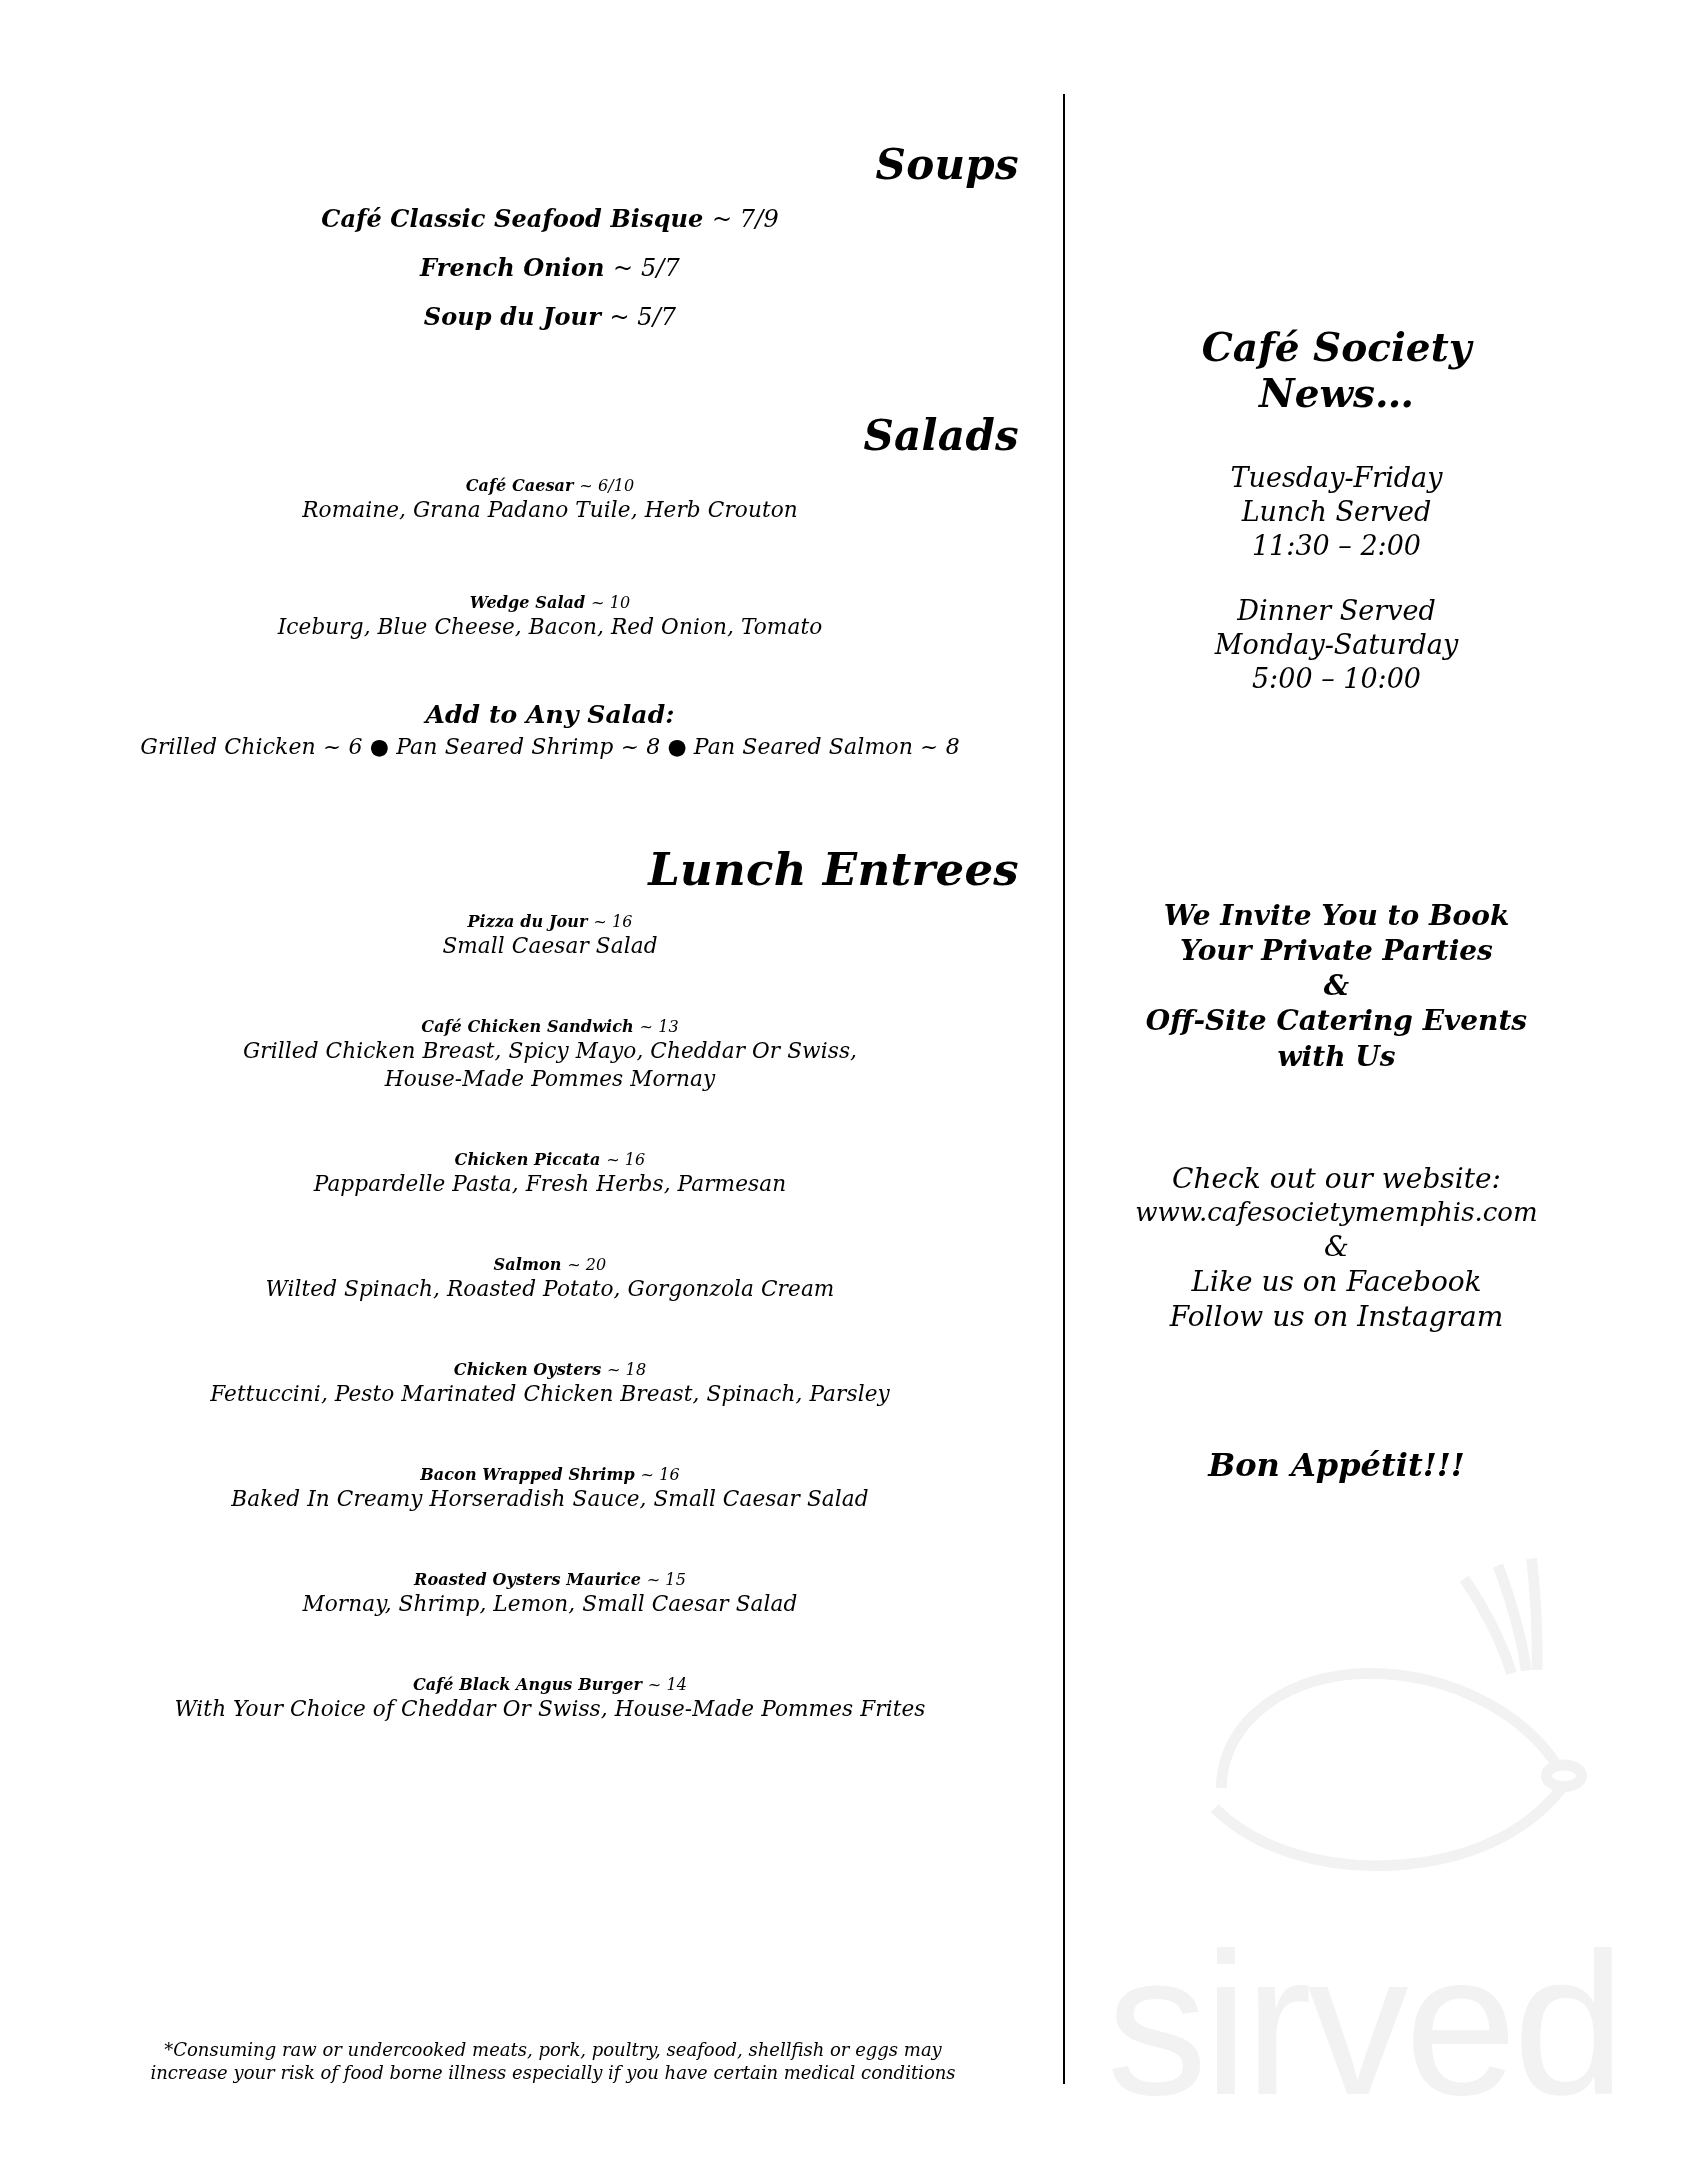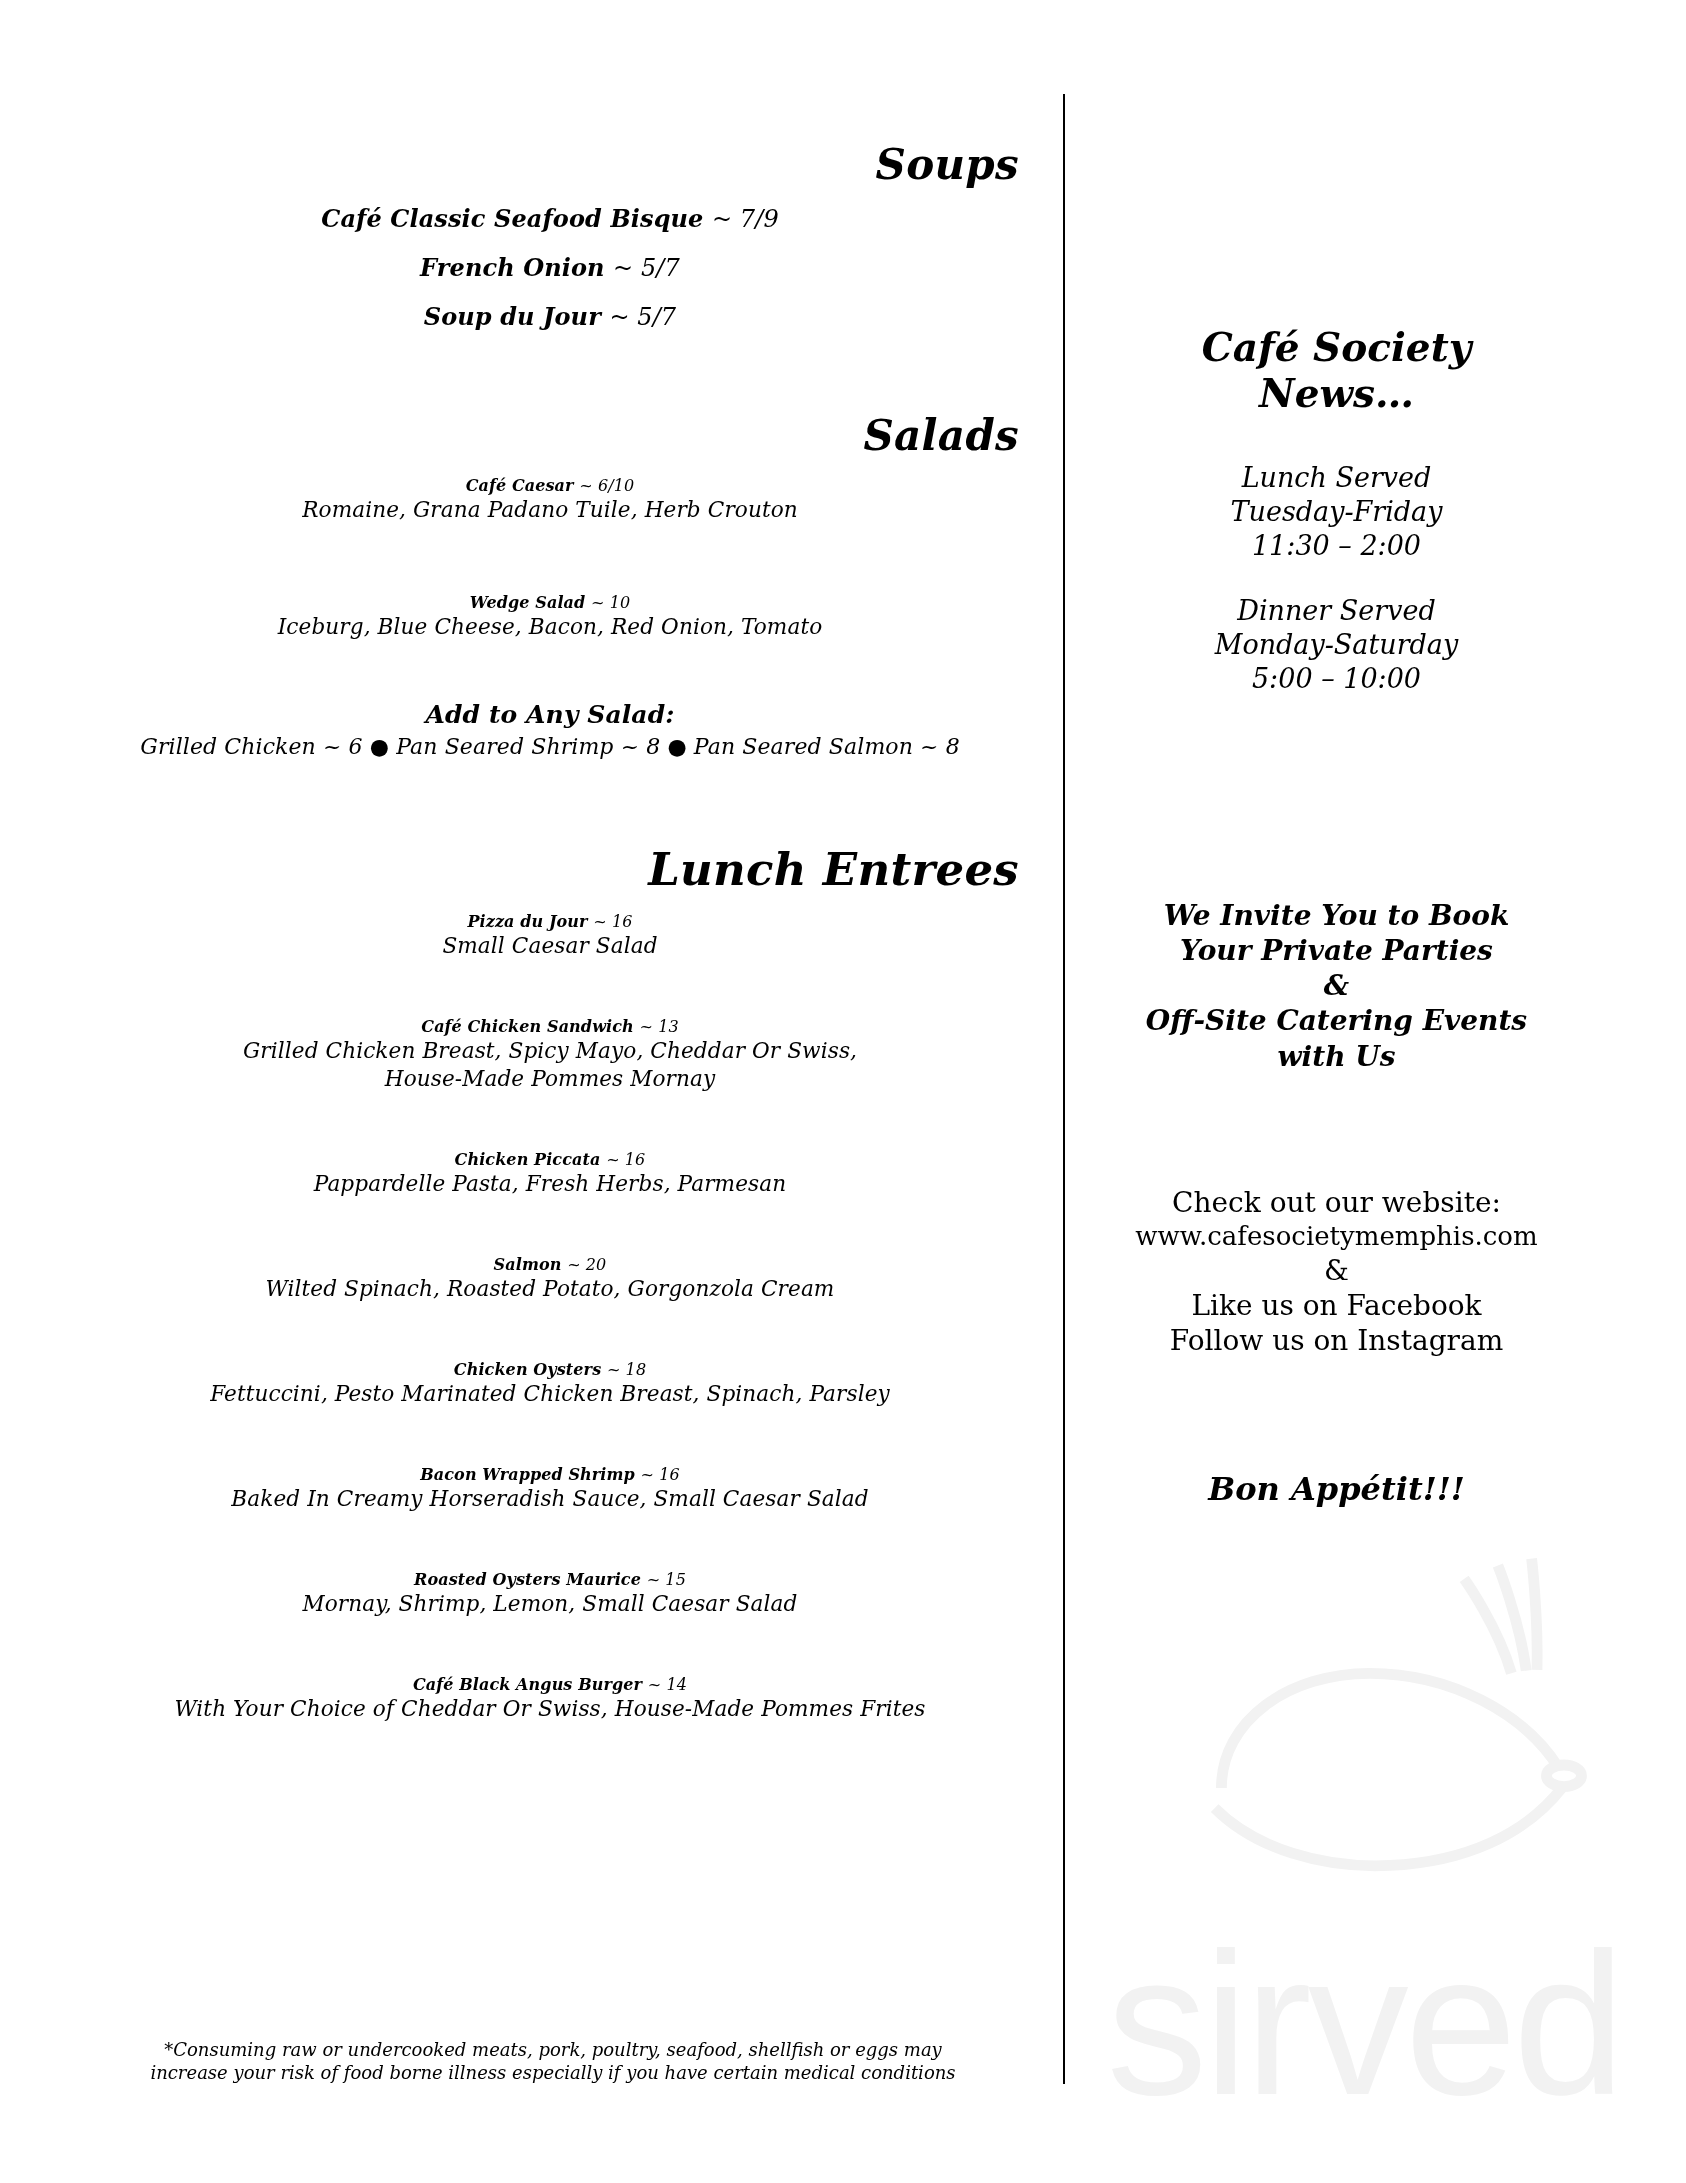--- a/index.html
+++ b/index.html
@@ -152,21 +152,22 @@
   .news-gap-2 { height: 32px; }
 
   .invite {
     margin-top: 202px;
     font-style: italic;
     font-weight: 700;
     font-size: 28px;
     line-height: 1.26;
   }
   .website {
-    margin-top: 111px;
+    margin-top: 87px;
+    font-style: italic;
     font-size: 28px;
     line-height: 1.26;
   }
   .website .url { font-size: 26px; }
   .bon {
     margin-top: 111px;
     font-style: italic;
     font-weight: 700;
     font-size: 32px;
   }
@@ -288,22 +289,22 @@
   <div class="right-col">
 
     <div class="news-title">
       <div>Café Society</div>
       <div>News…</div>
     </div>
 
     <div class="news-gap-1"></div>
 
     <div class="news-block">
+      <div>Tuesday-Friday</div>
       <div>Lunch Served</div>
-      <div>Tuesday-Friday</div>
       <div>11:30 – 2:00</div>
     </div>
 
     <div class="news-gap-2"></div>
 
     <div class="news-block">
       <div>Dinner Served</div>
       <div>Monday-Saturday</div>
       <div>5:00 – 10:00</div>
     </div>

